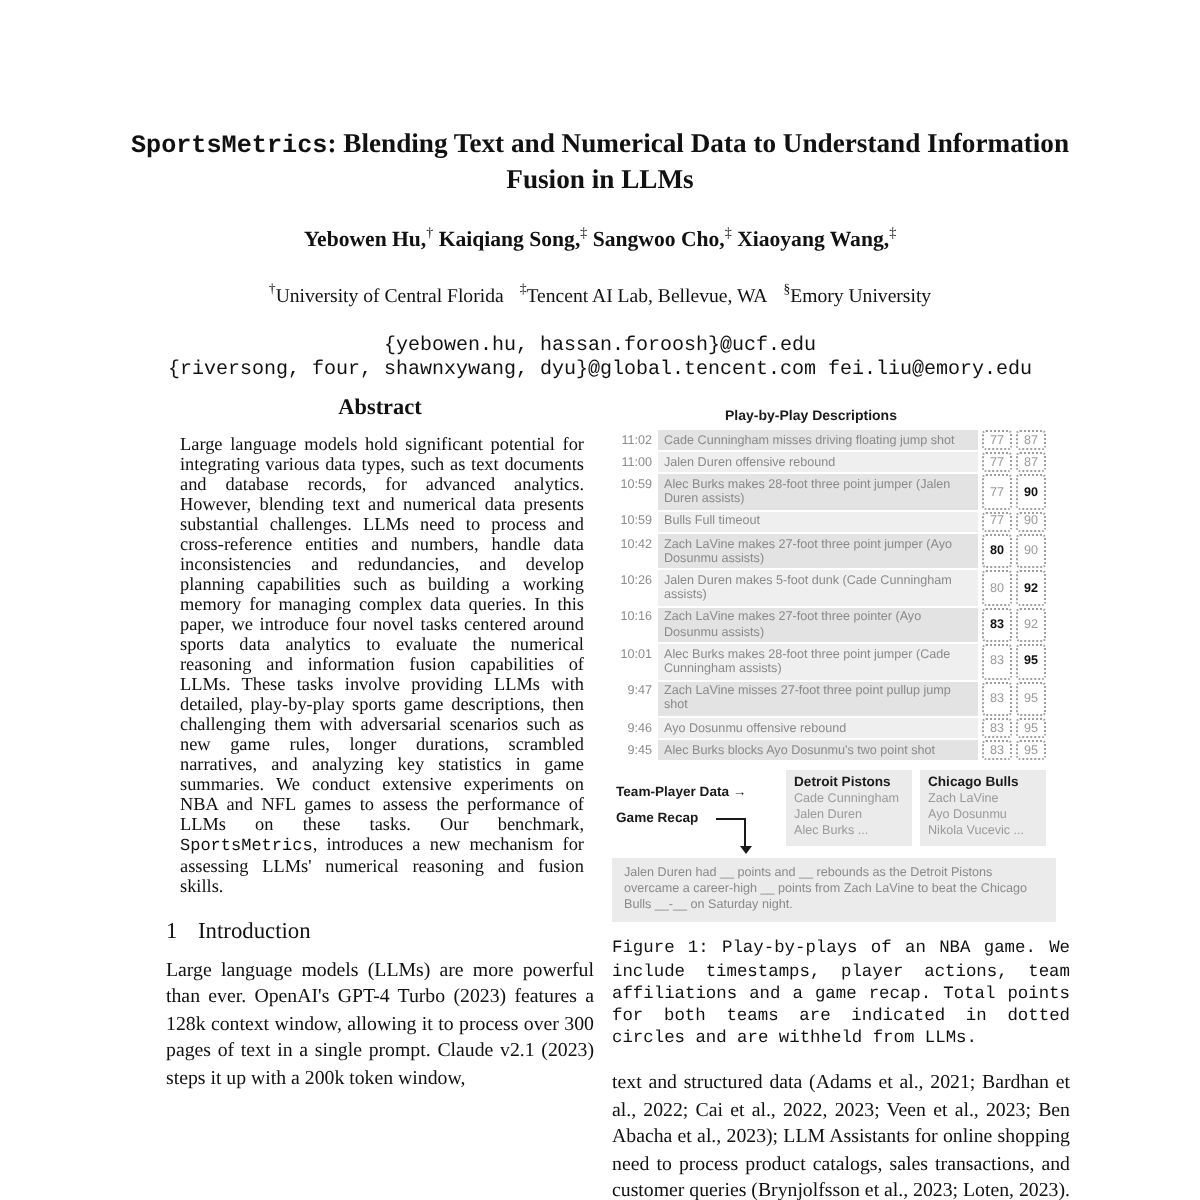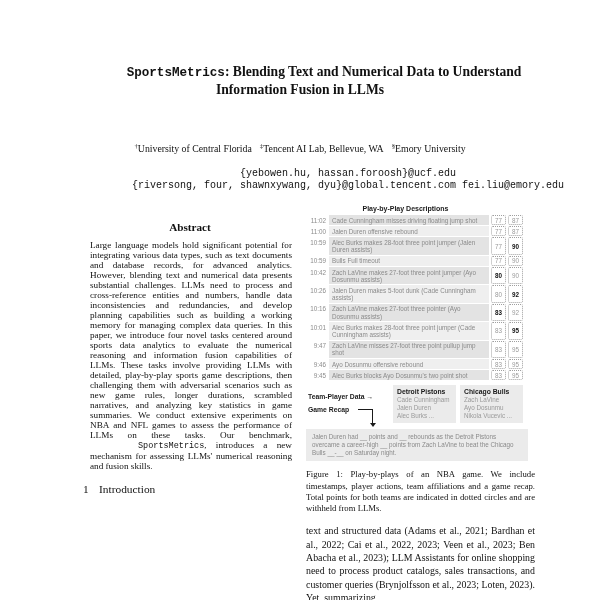--- a/index.html
+++ b/index.html
@@ -1,34 +1,34 @@
 <!DOCTYPE html>
 <html><head>
 <meta charset="utf-8">
 <style>
   html,body{margin:0;padding:0;background:#fff;}
   .page{position:relative;width:600px;height:600px;background:#ffffff;overflow:hidden;
         font-family:"Liberation Serif", serif;color:#111;}
-  .mono{font-family:"Liberation Mono", monospace;margin-left:48px;}
+  .mono{font-family:"Liberation Mono", monospace;}
 
   
   .title-block{position:absolute;top:64px;left:60px;width:480px;text-align:center;
                font-weight:bold;font-size:13.6px;line-height:16.6px;}
   .title-block .mono{font-size:12.6px;}
   .authors{position:absolute;top:109px;left:40px;width:520px;text-align:center;
            font-weight:bold;font-size:10.8px;line-height:14.6px;}
   .authors sup{font-size:7px;font-weight:normal;}
   .affiliations{position:absolute;top:142px;left:40px;width:520px;text-align:center;font-size:9.8px;}
   .affiliations span.aff{margin:0 4px;}
   .affiliations sup{font-size:6.8px;}
   .emails{position:absolute;top:168px;left:20px;width:560px;text-align:center;
           font-size:10px;line-height:11.8px;}
 
   
-  .col-left{position:absolute;left:83px;top:221px;width:214px;}
+  .col-left{position:absolute;left:83px;top:198px;width:214px;}
   .col-right{position:absolute;left:306px;top:205px;width:229px;}
 
   .abstract-heading{margin:0 0 7px 0;text-align:center;font-size:11.2px;font-weight:bold;}
   .abstract-body{margin:0 5px 0 7px;text-align:justify;font-size:9.2px;line-height:10px;}
   .abstract-body .mono{font-size:8.5px;}
   .intro-heading{margin:12px 0 7px 0;font-size:11.4px;font-weight:normal;}
   .intro-heading .sec-num{display:inline-block;width:16px;}
   .body-par{margin:0;text-align:justify;font-size:9.9px;line-height:13.4px;}
 
   
@@ -60,44 +60,46 @@
            border-top:4.5px solid #1a1a1a;}
   .team-boxes{flex:1;display:flex;gap:4px;margin-right:12px;}
   .team-box{flex:1;background:#ebebeb;padding:3px 4px;}
   .team-name{font-size:6.8px;font-weight:bold;color:#1a1a1a;margin-bottom:1px;}
   .team-player{font-size:6.3px;line-height:7.8px;color:#9a9a9a;}
 
   .recap-box{margin:6px 7px 0 0;background:#ebebeb;padding:4px 6px;
              font-size:6.3px;line-height:8.2px;color:#8a8a8a;}
 
   .fig-caption{margin-top:8px;font-size:8.7px;line-height:11.2px;text-align:justify;
-               font-family:Liberation Serif, serif;color:#111;}
+               font-family:Liberation Mono, monospace;color:#111;}
   .right-body{margin-top:10px;}
 </style>
 </head>
 <body>
 
 <div class="page">
 
   <div class="title-block"><span class="mono">SportsMetrics</span><span>: Blending Text and Numerical Data to Understand Information Fusion in LLMs</span></div>
 
   <div class="authors">
+    <div><span>Yebowen Hu,<sup>†</sup></span> <span>Kaiqiang Song,<sup>‡</sup></span> <span>Sangwoo Cho,<sup>‡</sup></span> <span>Xiaoyang Wang,<sup>‡</sup></span></div>
   </div>
 
   <div class="affiliations"><span class="aff"><sup>†</sup>University of Central Florida</span><span class="aff"><sup>‡</sup>Tencent AI Lab, Bellevue, WA</span><span class="aff"><sup>§</sup>Emory University</span></div>
 
   <div class="emails mono">
     <div>{yebowen.hu, hassan.foroosh}@ucf.edu</div>
     <div>{riversong, four, shawnxywang, dyu}@global.tencent.com fei.liu@emory.edu</div>
   </div>
 
   <div class="col-left">
     <h2 class="abstract-heading">Abstract</h2>
     <p class="abstract-body"><span>Large language models hold significant potential for integrating various data types, such as text documents and database records, for advanced analytics. However, blending text and numerical data presents substantial challenges. LLMs need to process and cross-reference entities and numbers, handle data inconsistencies and redundancies, and develop planning capabilities such as building a working memory for managing complex data queries. In this paper, we introduce four novel tasks centered around sports data analytics to evaluate the numerical reasoning and information fusion capabilities of LLMs. These tasks involve providing LLMs with detailed, play-by-play sports game descriptions, then challenging them with adversarial scenarios such as new game rules, longer durations, scrambled narratives, and analyzing key statistics in game summaries. We conduct extensive experiments on NBA and NFL games to assess the performance of LLMs on these tasks. Our benchmark, </span><span class="mono">SportsMetrics</span><span>, introduces a new mechanism for assessing LLMs' numerical reasoning and fusion skills.</span></p>
     <h2 class="intro-heading"><span class="sec-num">1</span><span>Introduction</span></h2>
+    <p class="body-par">Large language models (LLMs) are more powerful than ever. OpenAI's GPT-4 Turbo (2023) features a 128k context window, allowing it to process over 300 pages of text in a single prompt. Claude v2.1 (2023) steps it up with a 200k token window,</p>
   </div>
 
   <div class="col-right">
 
     <div class="figure">
       <div class="fig-title">Play-by-Play Descriptions</div>
 
       <div class="fig-rows">
           <div class="fig-row odd">
             <div class="fig-time">11:02</div>

